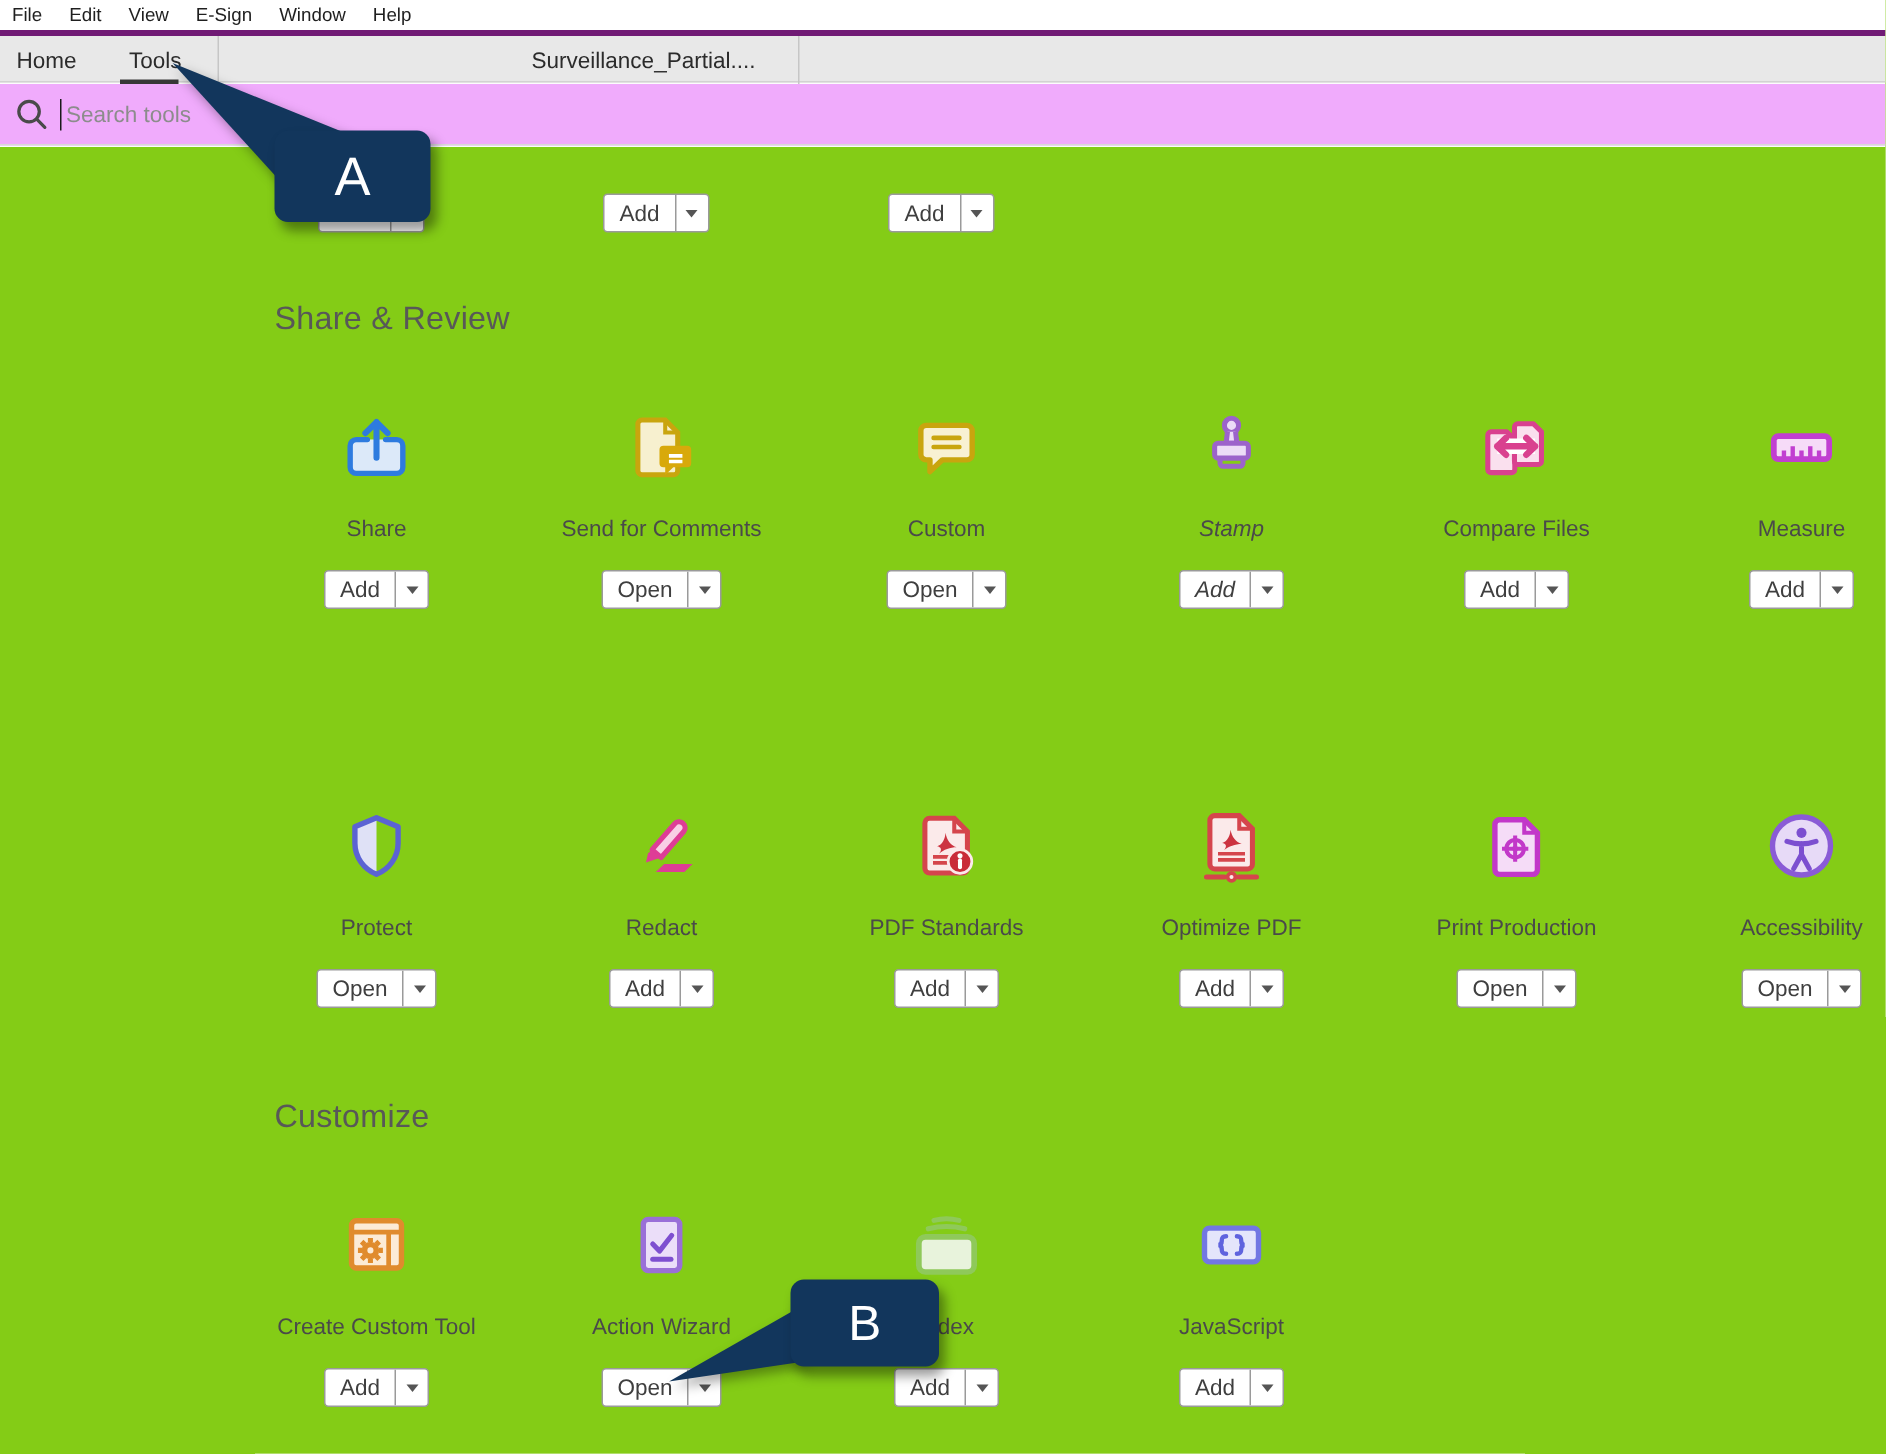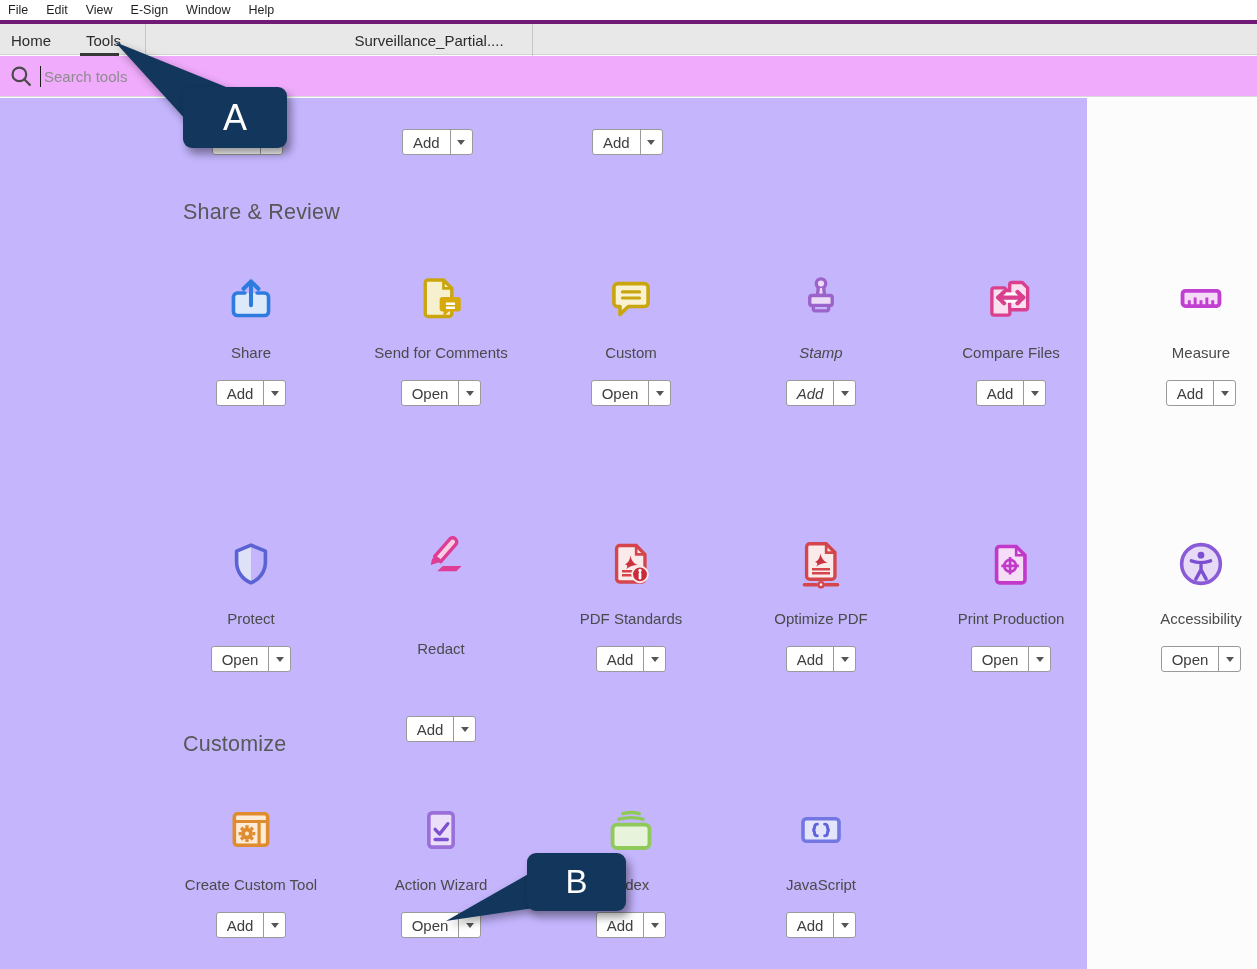--- a/index.html
+++ b/index.html
@@ -42,21 +42,21 @@
   }
   .search-icon { position:absolute; left:8px; top:7px; }
   .search-caret { position:absolute; left:40px; top:10px; width:1px; height:21px; background:#1a1a1a; }
   .search-input {
     position:absolute; left:44px; top:6px; width:400px; height:28px;
     border:none; outline:none; font-size:15px; color:#3f3f3f; background:transparent;
     font-family:"Liberation Sans", sans-serif;
   }
   .search-input::placeholder { color:#8C8C8C; opacity:1; }
   
-  .content { position:absolute; left:0; top:98px; width:1087px; height:871px; background:#c4b5fd; }
+  .content { position:absolute; left:0; top:98px; width:1257px; height:871px; background:#84cc16; }
   .section-title {
     position:absolute; left:183px; font-size:21.5px; color:#585858; letter-spacing:.2px;
   }
   .tool-card {
     position:absolute; width:190px; display:flex; flex-direction:column; align-items:center;
   }
   .icon-wrap { height:56px; display:flex; align-items:center; justify-content:center; }
   .tool-name { margin-top:18px; height:20px; font-size:15px; color:#4A4A4A; white-space:nowrap; }
   .split-btn {
     margin-top:16px; display:inline-flex; height:26px; background:#FFFFFF;
@@ -257,21 +257,21 @@
     </div>
     <div class="tool-name">Protect</div>
     <div class="split-btn">
       <span class="tb-label">Open</span>
       <span class="tb-caret">
           <span class="caret-glyph"></span>
         </span>
     </div>
   </div>
 
-  <div class="tool-card" style="left:346px;top:428px;gap:40px;">
+  <div class="tool-card" style="left:346px;top:438px;">
     <div class="icon-wrap">
       <svg width="54" height="54" viewBox="0 0 24 24" fill="none">
         <path d="M9.2 13.1 L15.9 5.4 a1.7 1.7 0 0 1 2.4 -0.2 l0.1 0.1 a1.7 1.7 0 0 1 0.2 2.4 L11.9 15.4 Z" fill="#F8CFE5" stroke="#DE3D96" stroke-width="1.5" stroke-linejoin="round"></path>
         <path d="M9.2 13.1 L11.9 15.4 L7.4 16.9 L8 14.2 Z" fill="#DE3D96"></path>
         <path d="M12.8 17.3 h8.4 L18.8 19.7 H10.3 Z" fill="#DE3D96"></path>
       </svg>
     </div>
     <div class="tool-name">Redact</div>
     <div class="split-btn">
       <span class="tb-label">Add</span>

